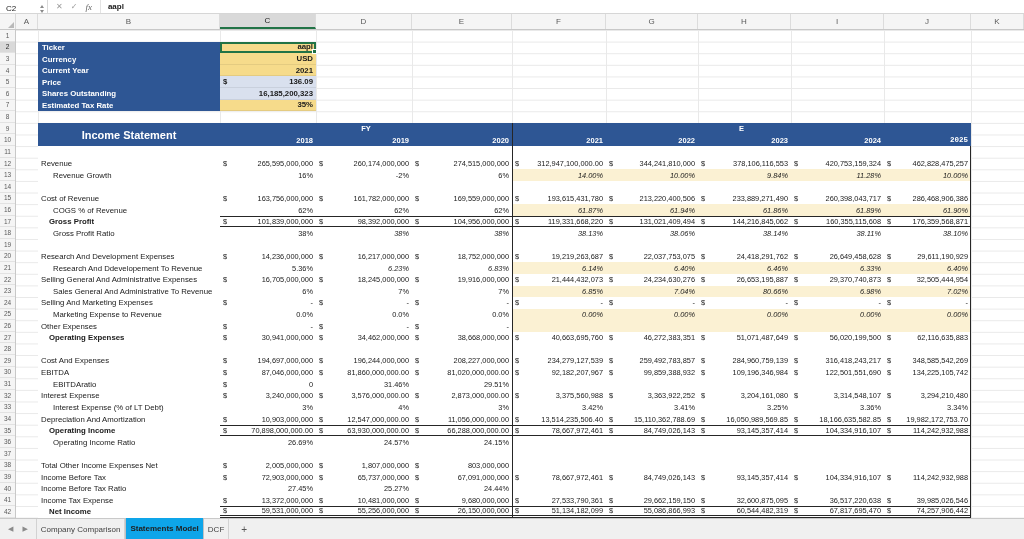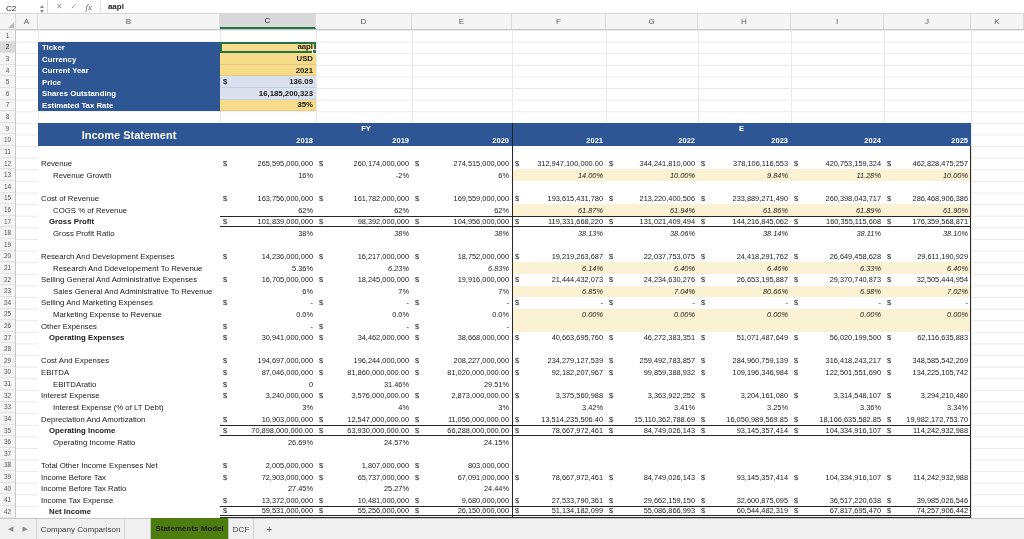--- a/index.html
+++ b/index.html
@@ -105,22 +105,22 @@
   .rline{position:absolute;left:932px;top:23.24px;bottom:0;width:1px;background:var(--border-dark,#262626);z-index:3;}
 
   
   .tabbar{position:absolute;left:0;top:518px;width:1024px;height:21px;background:#f0f0f0;
           border-top:1px solid #c9c9c9;display:flex;align-items:stretch;z-index:6;}
   .tnav{display:flex;align-items:center;padding:0 8px;gap:9px;color:#8b8b8b;font-size:7px;}
   .tabs{display:flex;align-items:stretch;}
   .tab{display:flex;align-items:center;padding:0 4px;font-size:8px;color:#3f3f3f;
        border-right:1px solid #d2d2d2;}
   .tab:first-child{border-left:1px solid #d2d2d2;}
-  .tab.active{background:#4d7c0f;font-weight:700;color:#1f1f1f;margin-top:-1px;
-       border-left:1px solid #c2c2c2;border-right:1px solid #c2c2c2;margin-left:25px;}
+  .tab.active{background:#0ea5e9;font-weight:700;color:#1f1f1f;margin-top:-1px;
+       border-left:1px solid #c2c2c2;border-right:1px solid #c2c2c2;}
   .addtab{display:flex;align-items:center;padding:0 12px;font-size:10px;color:#555;}
 </style>
 </head>
 <body>
 
 <div class="stage">
 
   <div class="fbar">
     <div class="namebox">
       <span class="nb-text">C2</span>
@@ -244,21 +244,21 @@
         <div class="grp grp-fy">FY</div>
         <div class="grp grp-e">E</div>
         <div class="yrow">
             <div class="ycell" style="width: 96px;">2018</div>
             <div class="ycell" style="width: 96px;">2019</div>
             <div class="ycell" style="width: 100px;">2020</div>
             <div class="ycell" style="width: 94px;">2021</div>
             <div class="ycell" style="width: 92px;">2022</div>
             <div class="ycell" style="width: 93px;">2023</div>
             <div class="ycell" style="width: 93px;">2024</div>
-            <div class="ycell" style="width: 87px;">2025</div>
+            <div class="ycell" style="width: 87px; font-family: Liberation Mono, monospace;">2025</div>
           </div>
       </div>
       <div class="rows">
           <div class="srow">
             <div class="lbl"></div>
             <div class="vals">
               <div class="val w0">
                 <span class="cur"></span>
                 <span class="num"></span>
               </div>

